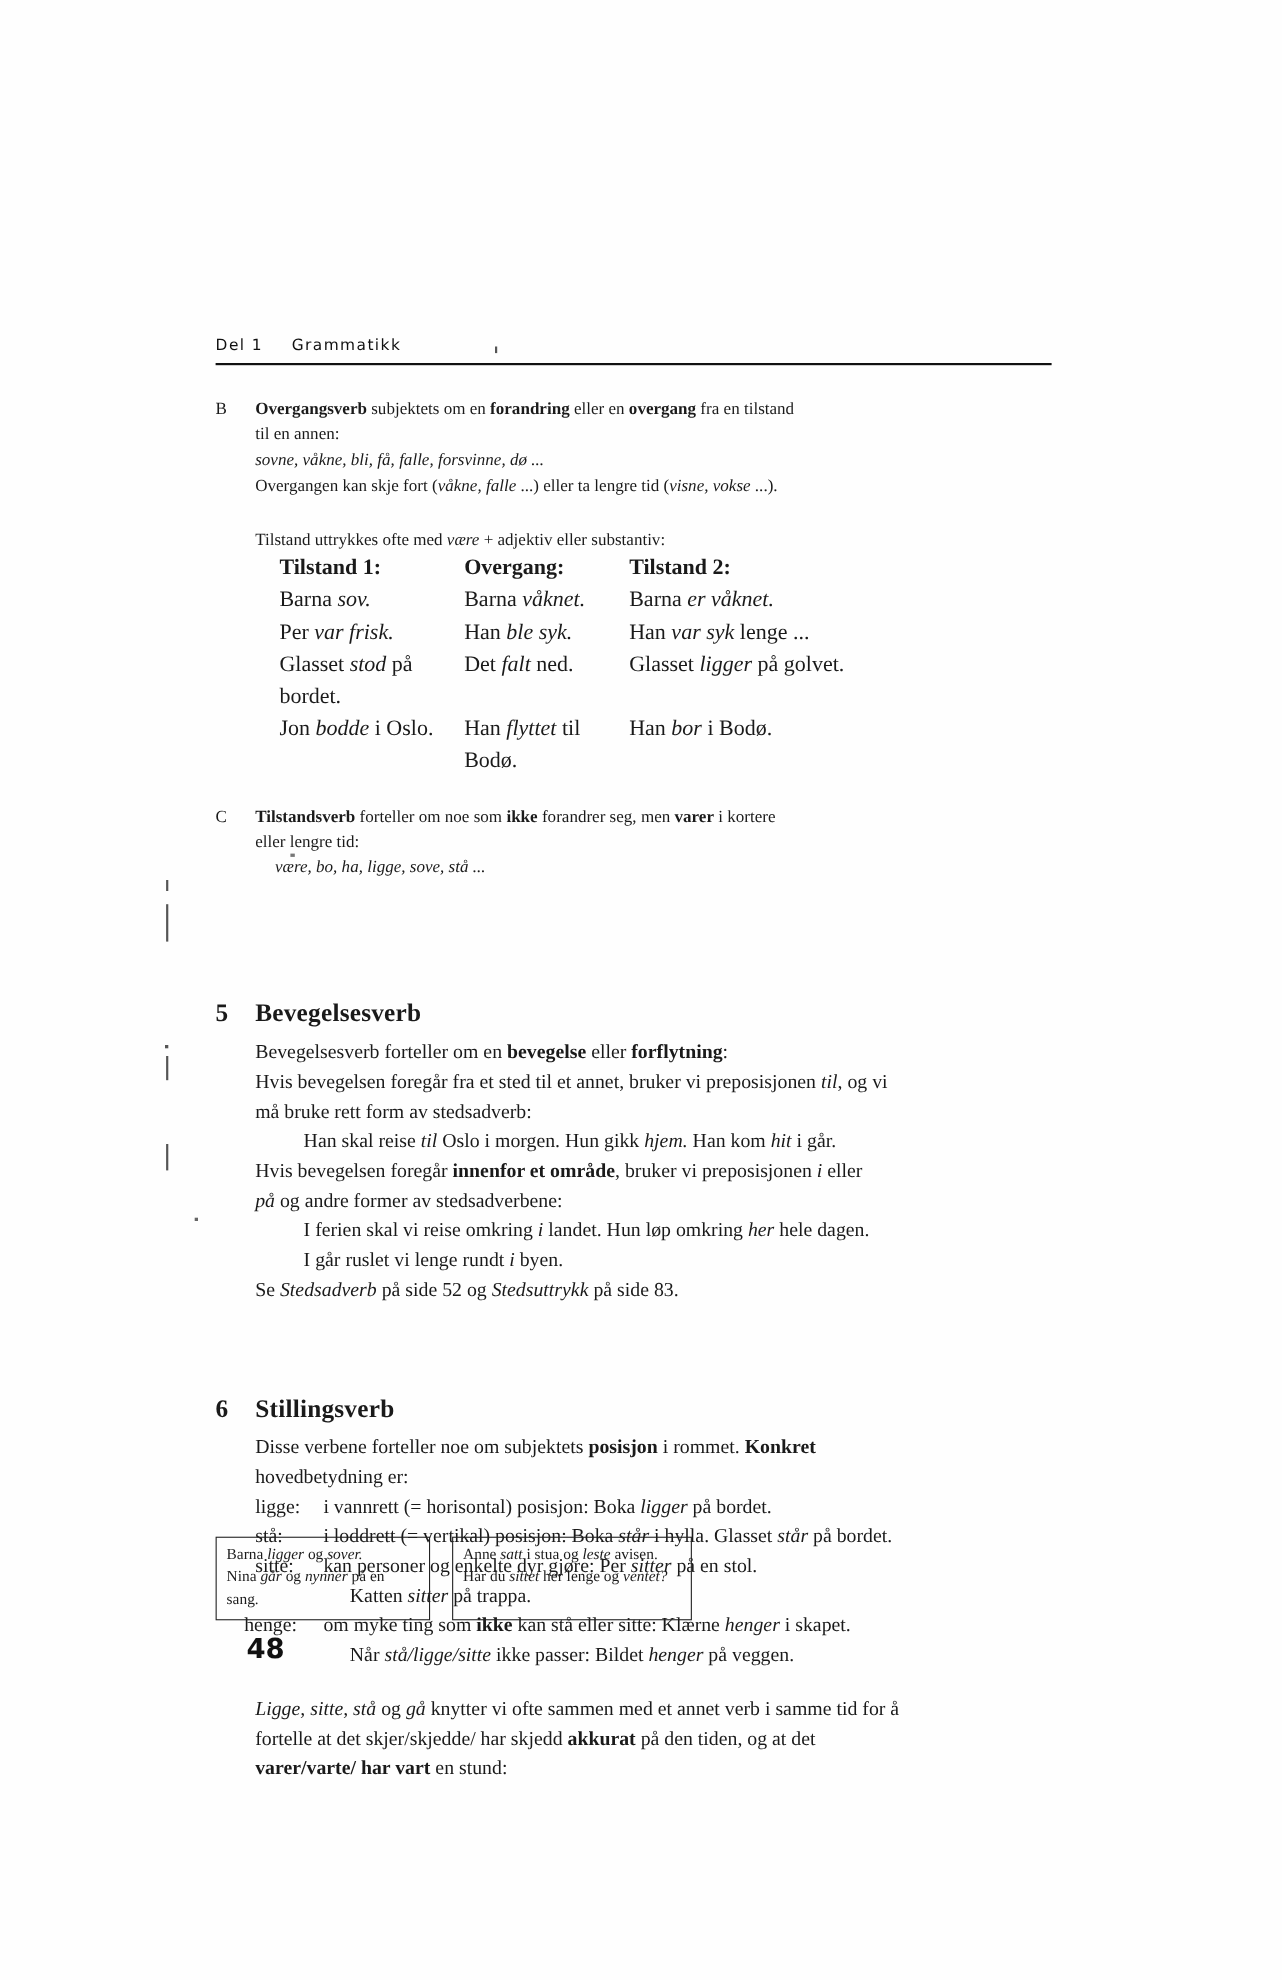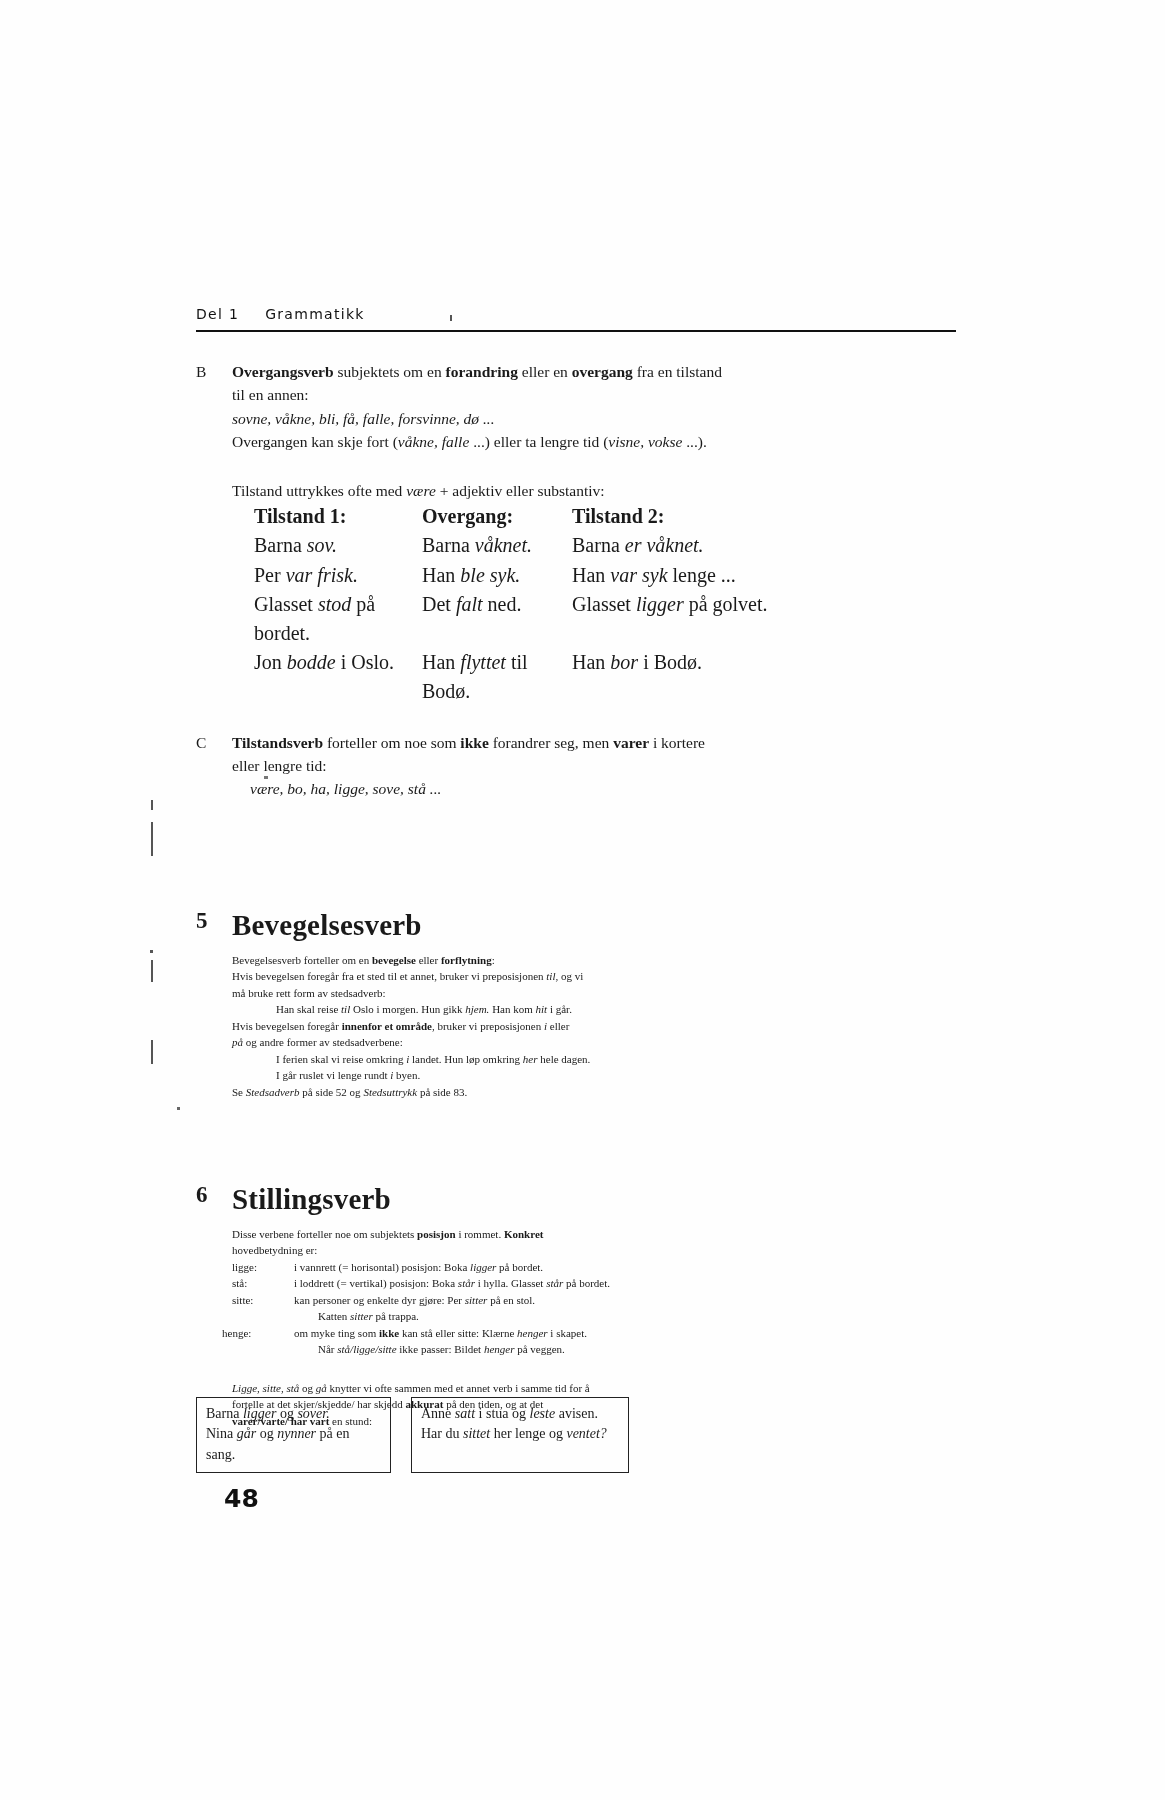--- a/index.html
+++ b/index.html
@@ -104,27 +104,27 @@
     margin-bottom: 4px;
   }
   .sec-num {
     position: absolute;
     left: -36px;
     top: 0;
     font-size: 23px;
     font-weight: bold;
   }
   .sec-title {
-    font-size: 29px;
+    font-size: 23px;
     font-weight: bold;
     letter-spacing: 0.2px;
     margin-top: 16px;
   }
   .sec-body {
-    font-size: 11px;
+    font-size: 18px;
     line-height: 1.5;
   }
   .hang {
     position: relative;
     padding-left: 62px;
   }
   .hang .key {
     position: absolute;
     left: 0;
     top: 0;

